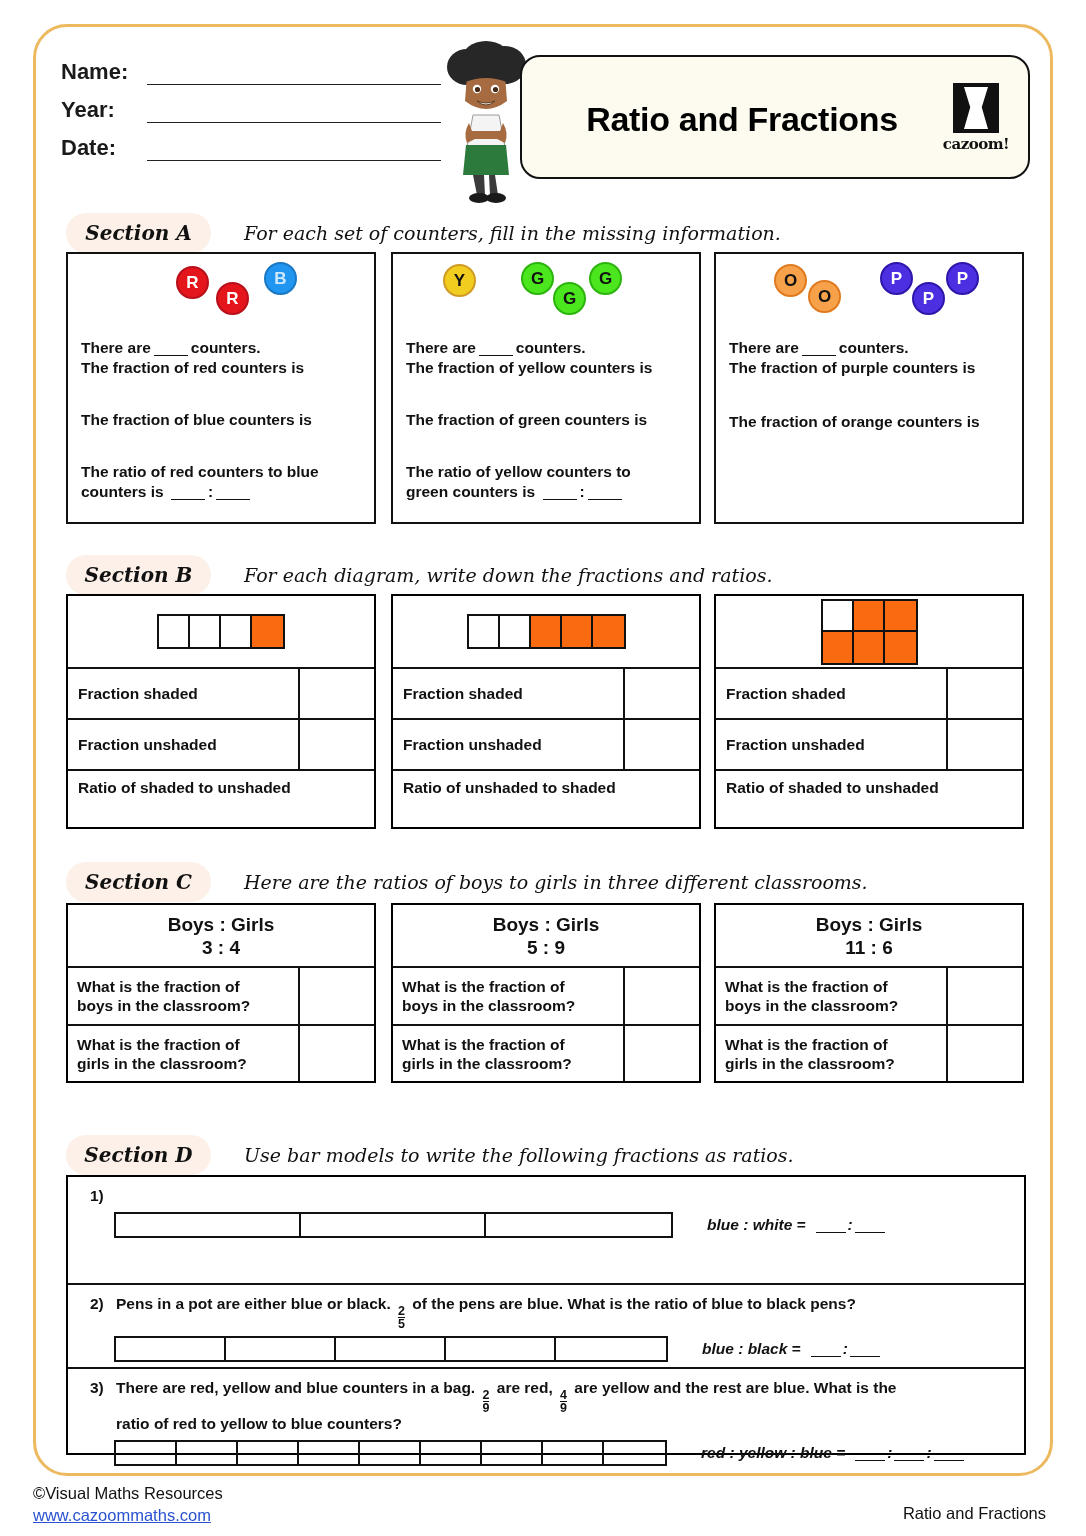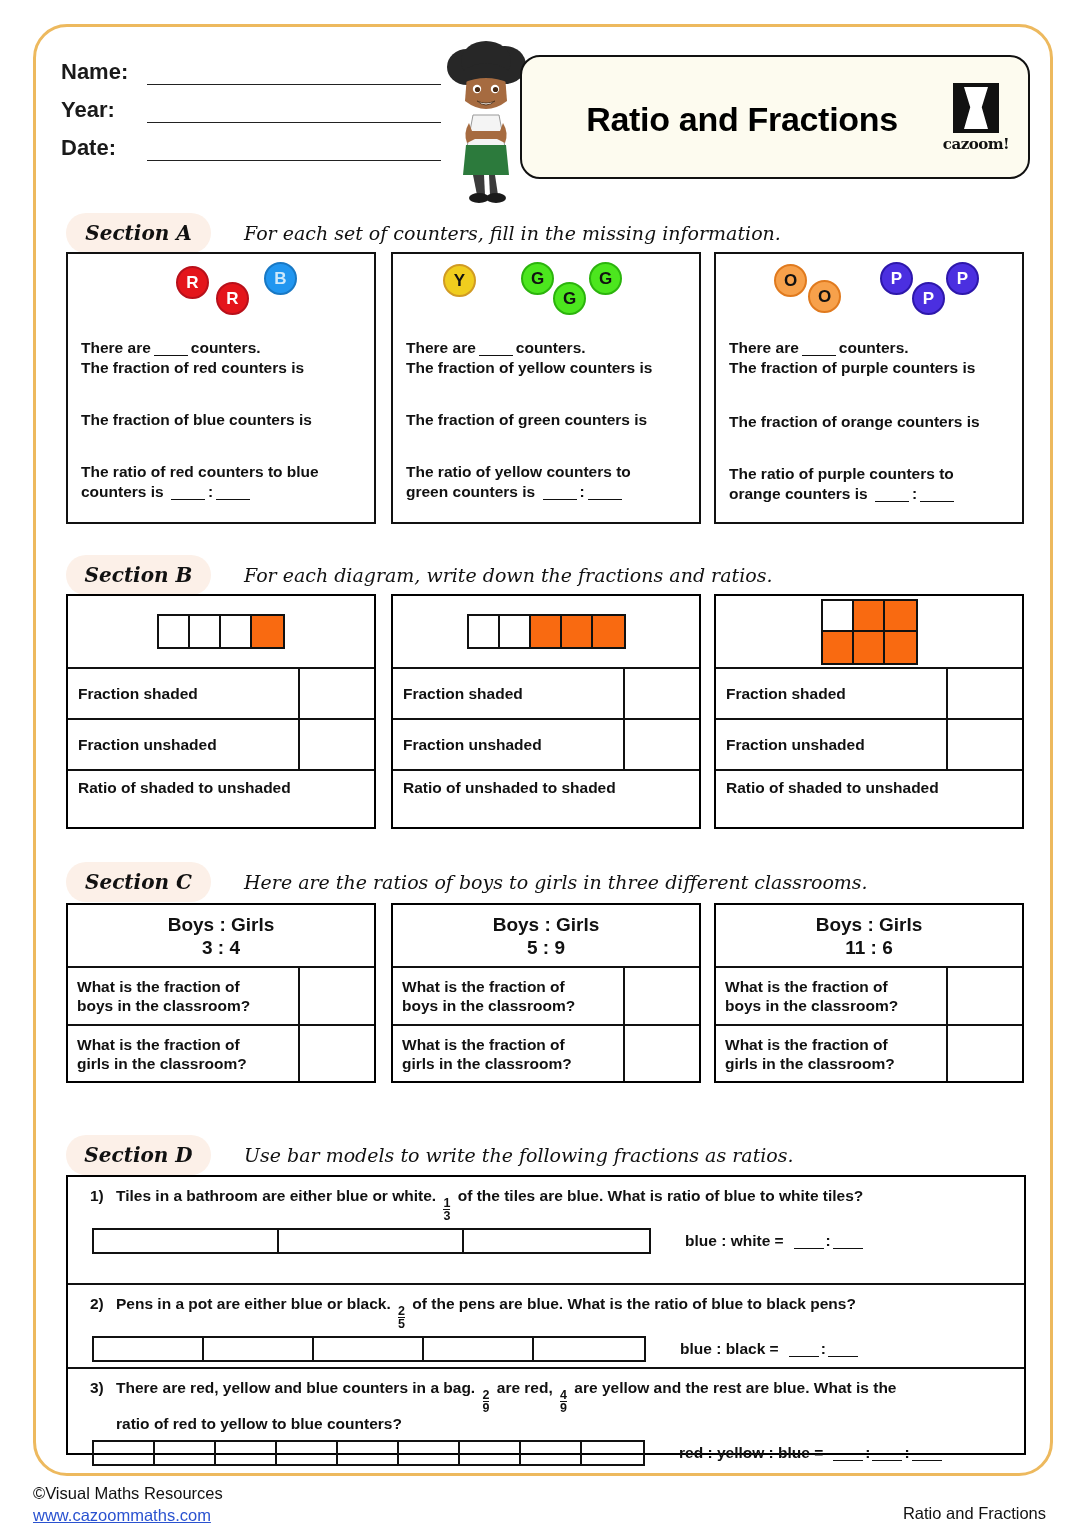--- a/index.html
+++ b/index.html
@@ -151,21 +151,21 @@
     font-size:15.5px;font-weight:bold;color:#111;line-height:20px;
     padding:9px 18px 0 22px;display:flex;
   }
   .d-num{width:26px;flex:none;}
   .d-qbody{flex:1;}
   .frac{
     display:inline-flex;flex-direction:column;align-items:center;
     vertical-align:-6px;line-height:11px;font-size:12.5px;margin:0 3px;
   }
   .frac .den{border-top:1.3px solid #111;padding-top:1px;}
-  .d-answer-row{display:flex;align-items:center;padding:6px 0 10px 24px;}
+  .d-answer-row{display:flex;align-items:center;padding:6px 0 10px 46px;font-style:italic;}
   .d-bar{display:flex;border:2px solid #111;box-sizing:content-box;}
   .d-bar .c{height:22px;border-right:2px solid #111;box-sizing:border-box;}
   .d-bar .c:last-child{border-right:none;}
   .d-ratio{
     font-size:15.5px;font-weight:bold;color:#111;
     display:flex;align-items:flex-end;white-space:nowrap;
   }
   
   .footer-left{position:absolute;left:33px;top:1482px;font-size:16.5px;color:#111;line-height:22px;}
   .footer-link{color:#2a52d0;text-decoration:underline;display:block;}
@@ -264,21 +264,20 @@
         <div class="ctr" style="left:58px;top:4px;background:#f7a14b;color:#111111;border:2px solid #e07a1e;">O</div>
         <div class="ctr" style="left:92px;top:20px;background:#f7a14b;color:#111111;border:2px solid #e07a1e;">O</div>
         <div class="ctr" style="left:164px;top:2px;background:#4b2fe0;color:#ffffff;border:2px solid #2d17ab;">P</div>
         <div class="ctr" style="left:196px;top:22px;background:#4b2fe0;color:#ffffff;border:2px solid #2d17ab;">P</div>
         <div class="ctr" style="left:230px;top:2px;background:#4b2fe0;color:#ffffff;border:2px solid #2d17ab;">P</div>
       </div>
     <div class="a-lines">
       <div class="a-line">There are<span class="blank"></span>counters.</div>
       <div class="a-line" style="margin-bottom:34px;">The fraction of purple counters is</div>
       <div class="a-line" style="margin-bottom:32px;">The fraction of orange counters is</div>
-      <div class="a-line">The ratio of purple counters to<br>orange counters is <span class="blank"></span>:<span class="blank"></span></div>
     </div>
     </div>
 
   <div class="sec-banner" style="left:30px;top:528px;width:900px;">
     <div class="sec-pill"></div>
     <div class="sec-name">Section B</div>
     <div class="sec-desc">For each diagram, write down the fractions and ratios.</div>
   </div>
 
   <div class="bx b-card" style="left:30px;top:567px;" id="b-card-0">
@@ -404,24 +403,20 @@
   <div class="sec-banner" style="left:30px;top:1108px;width:920px;text-align:right;">
     <div class="sec-pill"></div>
     <div class="sec-name">Section D</div>
     <div class="sec-desc">Use bar models to write the following fractions as ratios.</div>
   </div>
 
   <div class="bx" style="left:30px;top:1148px;width:960px;height:280px;" id="d-box">
       <div class="d-item " style="top:0px;height:108px;">
       <div class="d-qtext">
         <span class="d-num">1)</span>
-        <span class="d-qbody">Tiles in a bathroom are either blue or white. <span class="frac">
-              <span class="num">1</span>
-              <span class="den">3</span>
-            </span> of the tiles are blue. What is ratio of blue to white tiles?</span>
       </div>
       <div class="d-answer-row">
         <div class="d-bar">
             <div class="c" style="width:185px;"></div>
             <div class="c" style="width:185px;"></div>
             <div class="c" style="width:185px;"></div>
           </div>
         <div class="d-ratio" style="margin-left:34px;">
           <span>blue : white  =</span>
           <span style="margin-left:8px;"><span class="blank-sm"></span>:<span class="blank-sm"></span></span>

